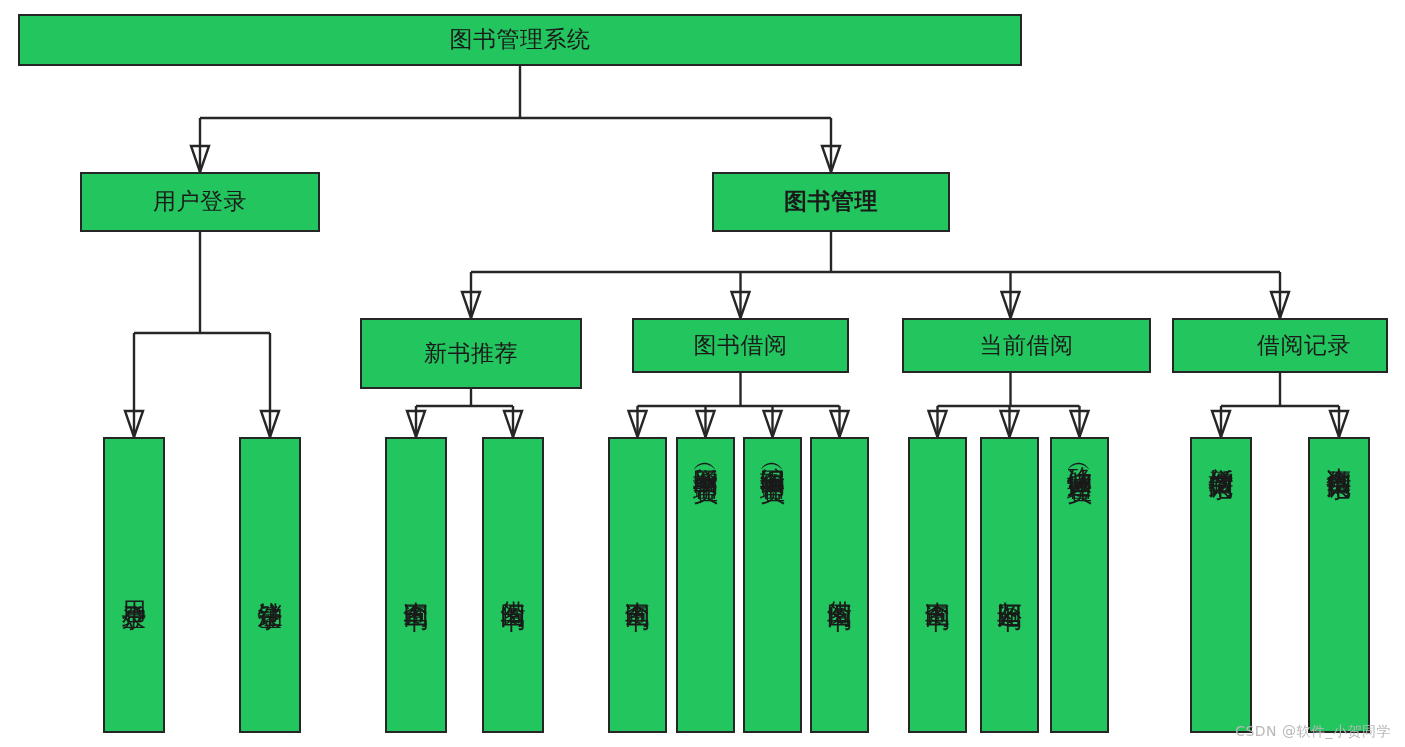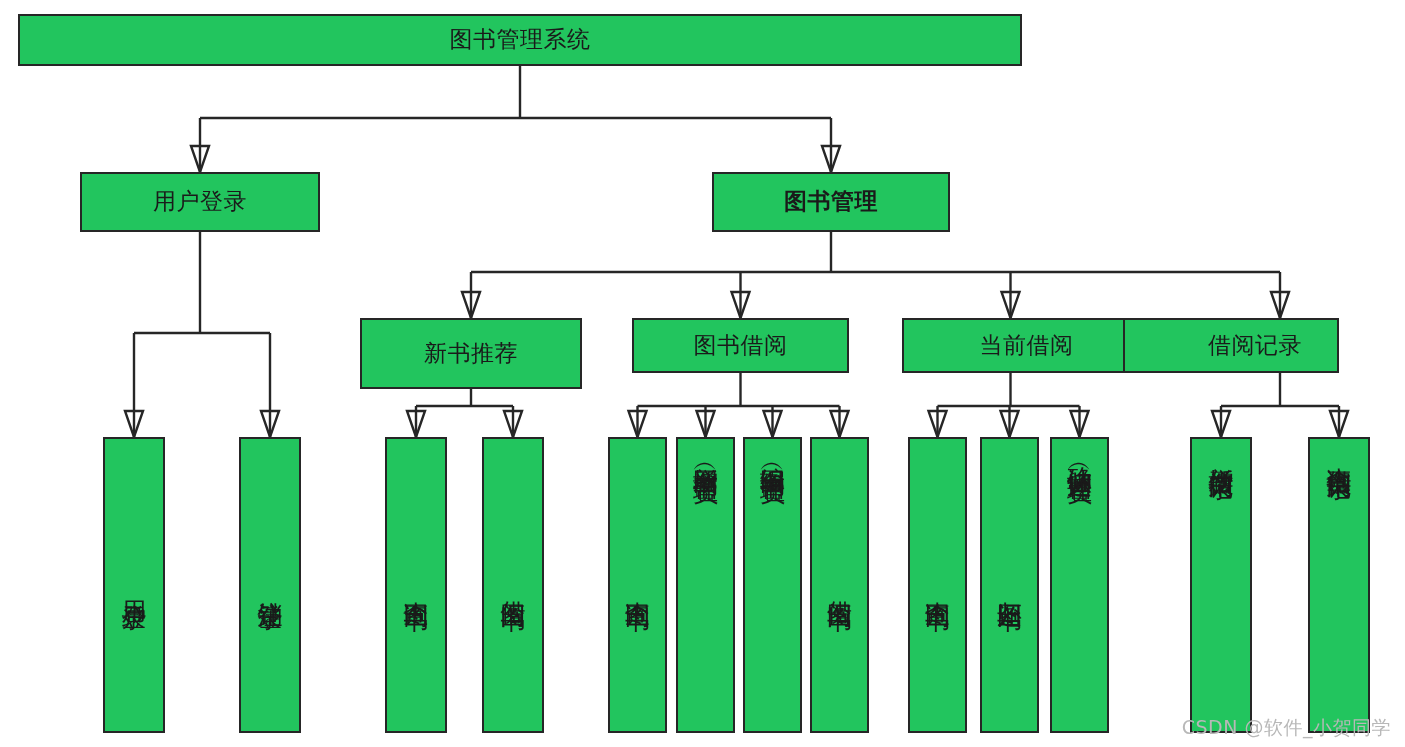--- a/index.html
+++ b/index.html
@@ -66,21 +66,21 @@
     fill: none;
   }
   .arrowhead {
     fill: #262626;
     stroke: none;
   }
   #watermark {
     position: absolute;
     right: 14px;
     bottom: 6px;
-    font-size: 19px;
+    font-size: 14px;
     color: #b8b8b8;
     font-family: "DejaVu Sans", "Liberation Sans", sans-serif;
     white-space: nowrap;
     letter-spacing: 0.5px;
   }
 </style>
 </head>
 <body>
 
 <div id="canvas">
@@ -152,21 +152,21 @@
       </div>
       <div class="node horiz" style="left: 360px; top: 318px; width: 222px; height: 71px;">
         <span class="label">新书推荐</span>
       </div>
       <div class="node horiz" style="left: 632px; top: 318px; width: 217px; height: 55px;">
         <span class="label">图书借阅</span>
       </div>
       <div class="node horiz" style="left: 902px; top: 318px; width: 249px; height: 55px;">
         <span class="label">当前借阅</span>
       </div>
-      <div class="node horiz" style="left: 1123px; top: 318px; width: 216px; height: 55px; padding-left: 48px;">
+      <div class="node horiz" style="left: 1172px; top: 318px; width: 216px; height: 55px; padding-left: 48px;">
         <span class="label">借阅记录</span>
       </div>
       <div class="node vert mid" style="left: 103px; top: 437px; width: 62px; height: 296px;">
         <span class="label">用户登录</span>
       </div>
       <div class="node vert mid" style="left: 239px; top: 437px; width: 62px; height: 296px;">
         <span class="label">注销登录</span>
       </div>
       <div class="node vert mid" style="left: 385px; top: 437px; width: 62px; height: 296px;">
         <span class="label">查询图书</span>

